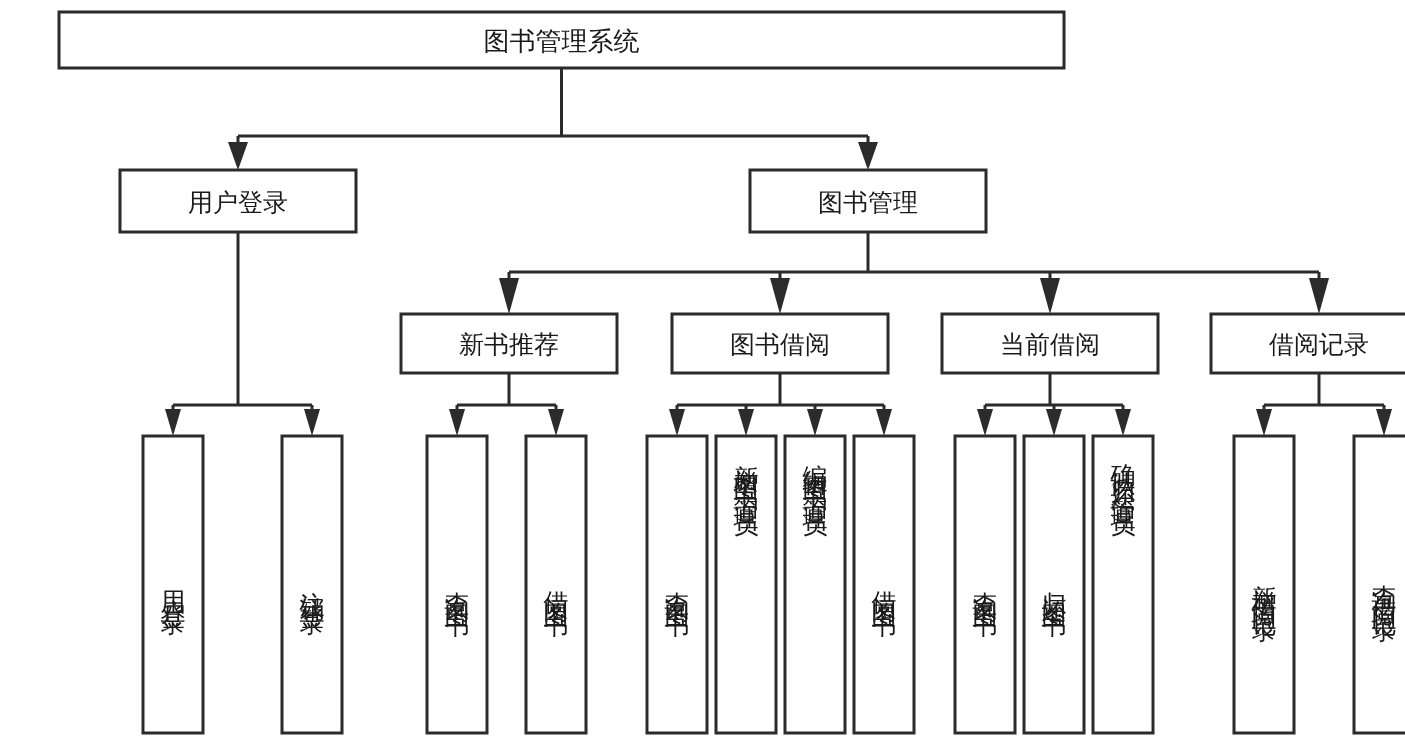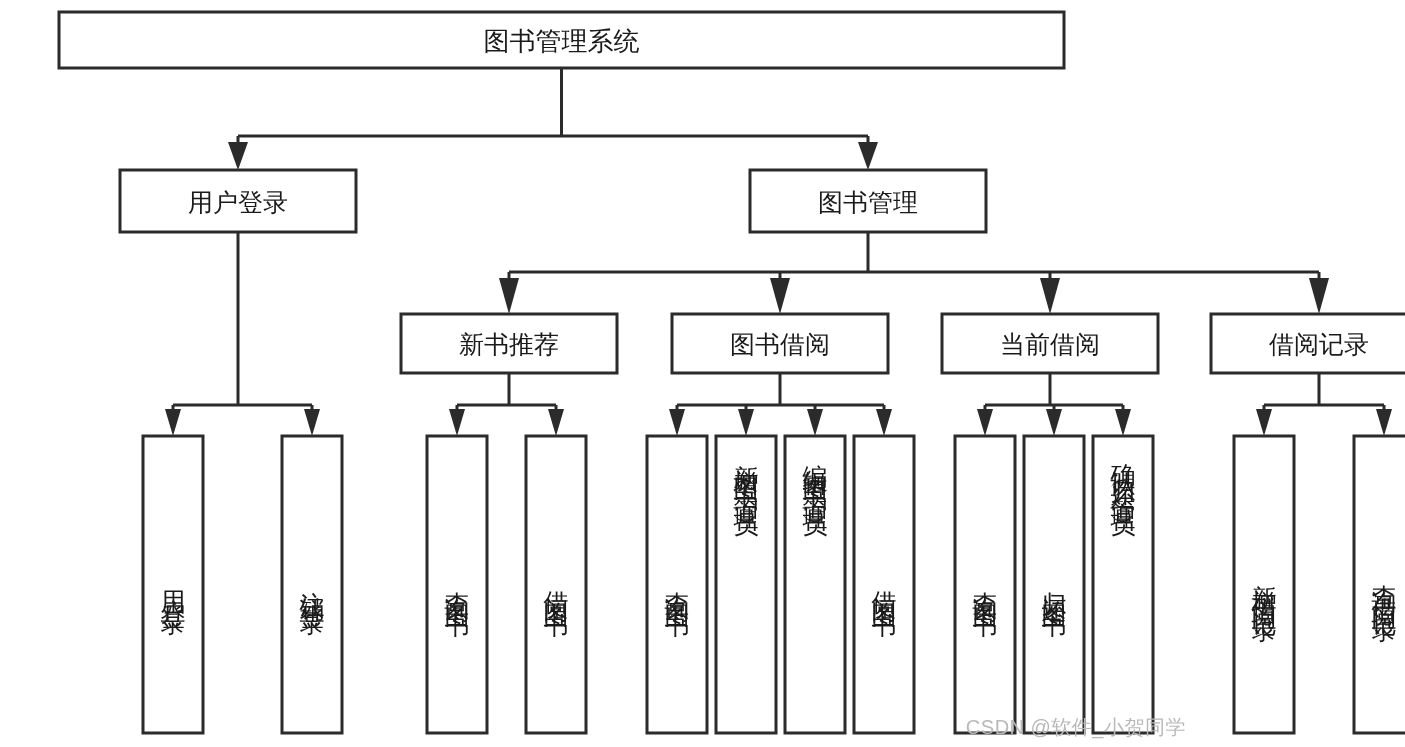--- a/index.html
+++ b/index.html
@@ -250,15 +250,14 @@
   <div class="leaf-label-box" style="left:1054px;top:444px;width:60px;height:289px;">
     <span class="leaf-text">确认归还（管理员）</span>
   </div>
   <div class="leaf-label-box centered" style="left:1195px;top:436px;width:60px;height:297px;">
     <span class="leaf-text">新增借阅记录</span>
   </div>
   <div class="leaf-label-box centered" style="left:1315px;top:436px;width:60px;height:297px;">
     <span class="leaf-text">查询借阅记录</span>
   </div>
 
-  <div class="watermark">CSDN @软件_小贺同学</div>
 
 </div>
 
 </body></html>

